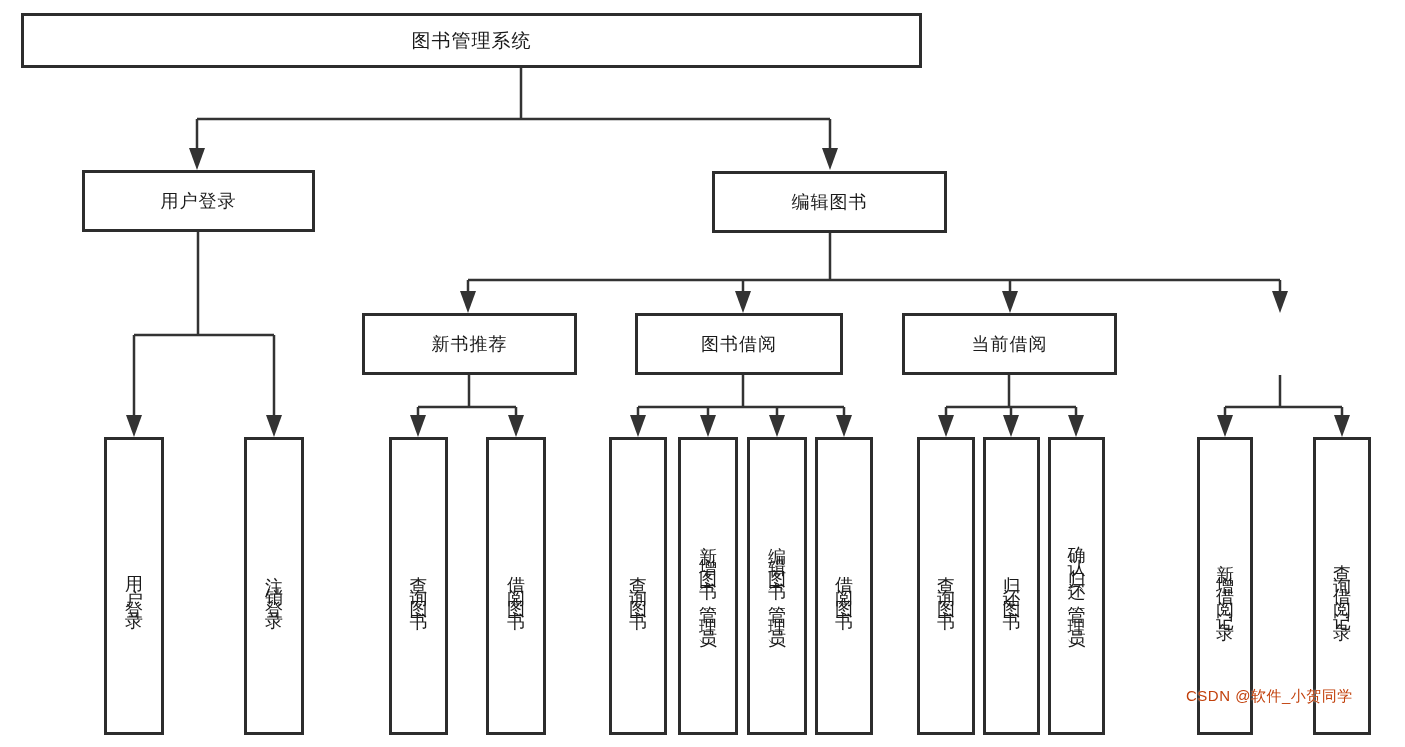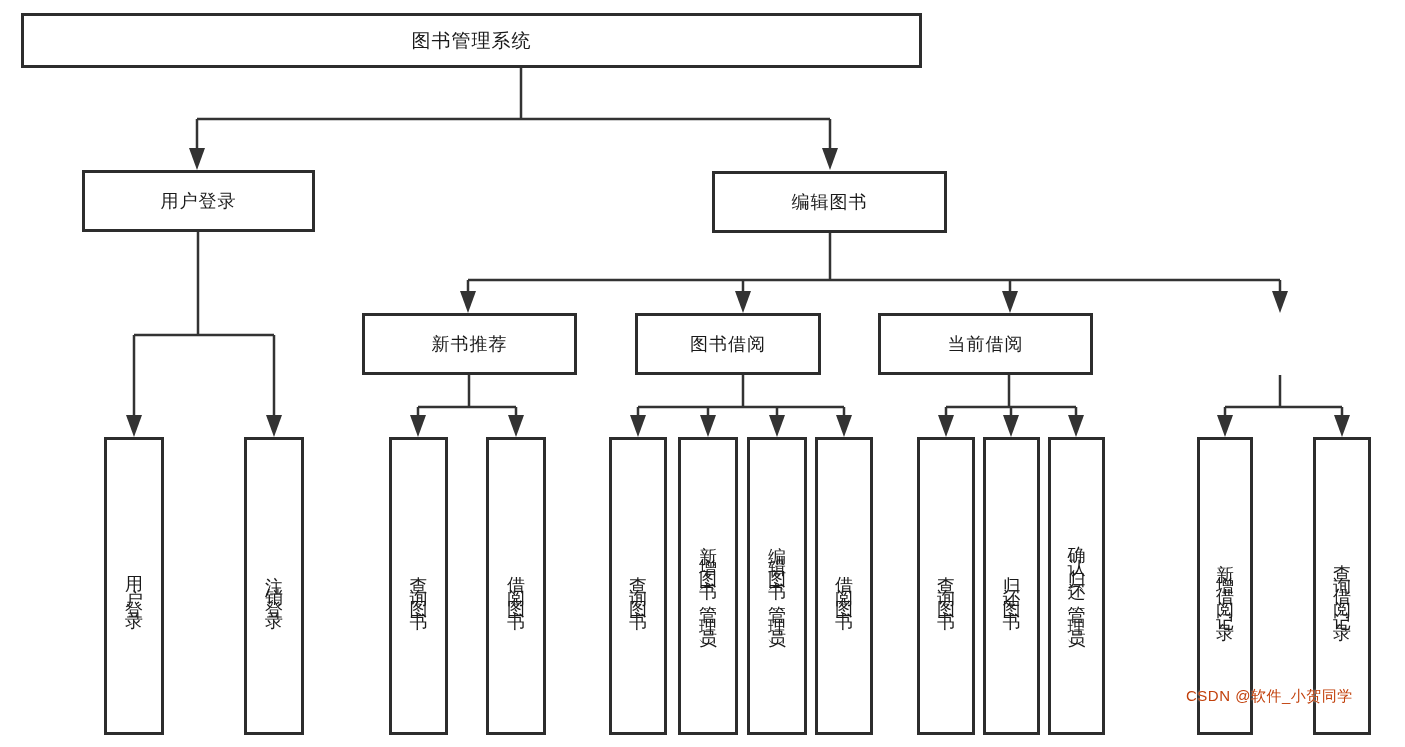--- a/index.html
+++ b/index.html
@@ -141,24 +141,24 @@
   <div class="box hbox" style="left:82px;top:170px;width:233px;height:62px;">
     <span>用户登录</span>
   </div>
   <div class="box hbox" style="left:712px;top:171px;width:235px;height:62px;">
     <span>编辑图书</span>
   </div>
 
   <div class="box hbox" style="left:362px;top:313px;width:215px;height:62px;">
     <span>新书推荐</span>
   </div>
-  <div class="box hbox" style="left:635px;top:313px;width:186px;height:62px;">
+  <div class="box hbox" style="left:635px;top:313px;width:208px;height:62px;">
     <span>图书借阅</span>
   </div>
-  <div class="box hbox" style="left:878px;top:313px;width:215px;height:62px;">
+  <div class="box hbox" style="left:902px;top:313px;width:215px;height:62px;">
     <span>当前借阅</span>
   </div>
 
   <div class="box vbox" style="left:104px;top:437px;width:60px;height:298px;">
     <span>用户登录</span>
   </div>
   <div class="box vbox" style="left:244px;top:437px;width:60px;height:298px;">
     <span>注销登录</span>
   </div>
 

